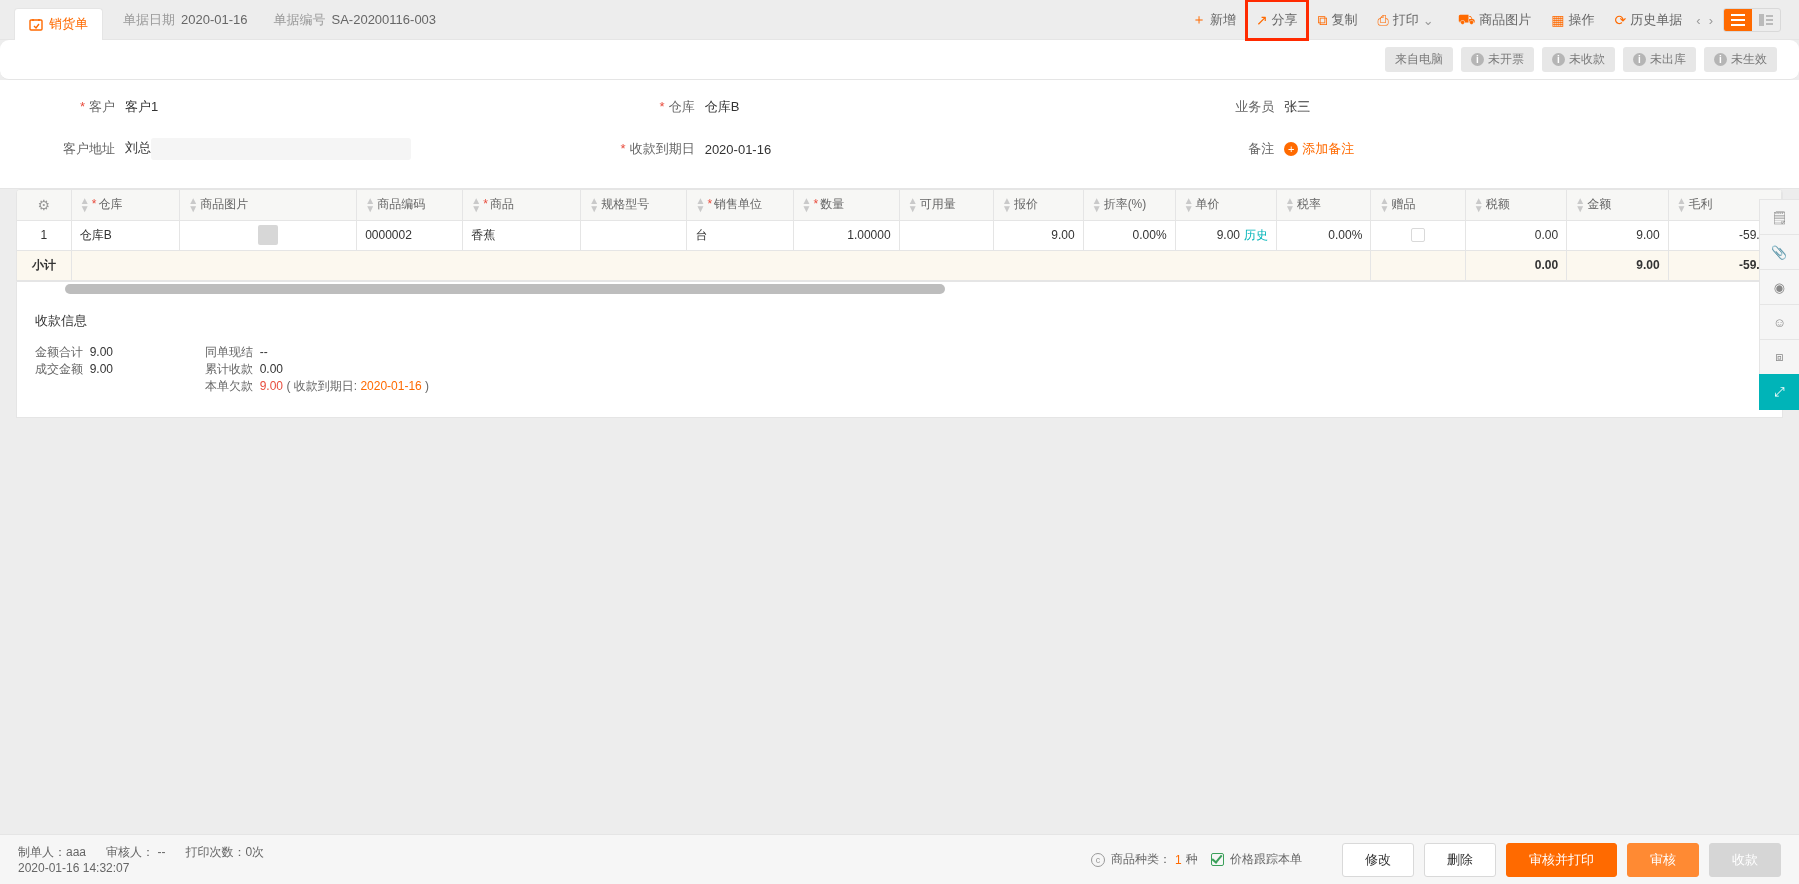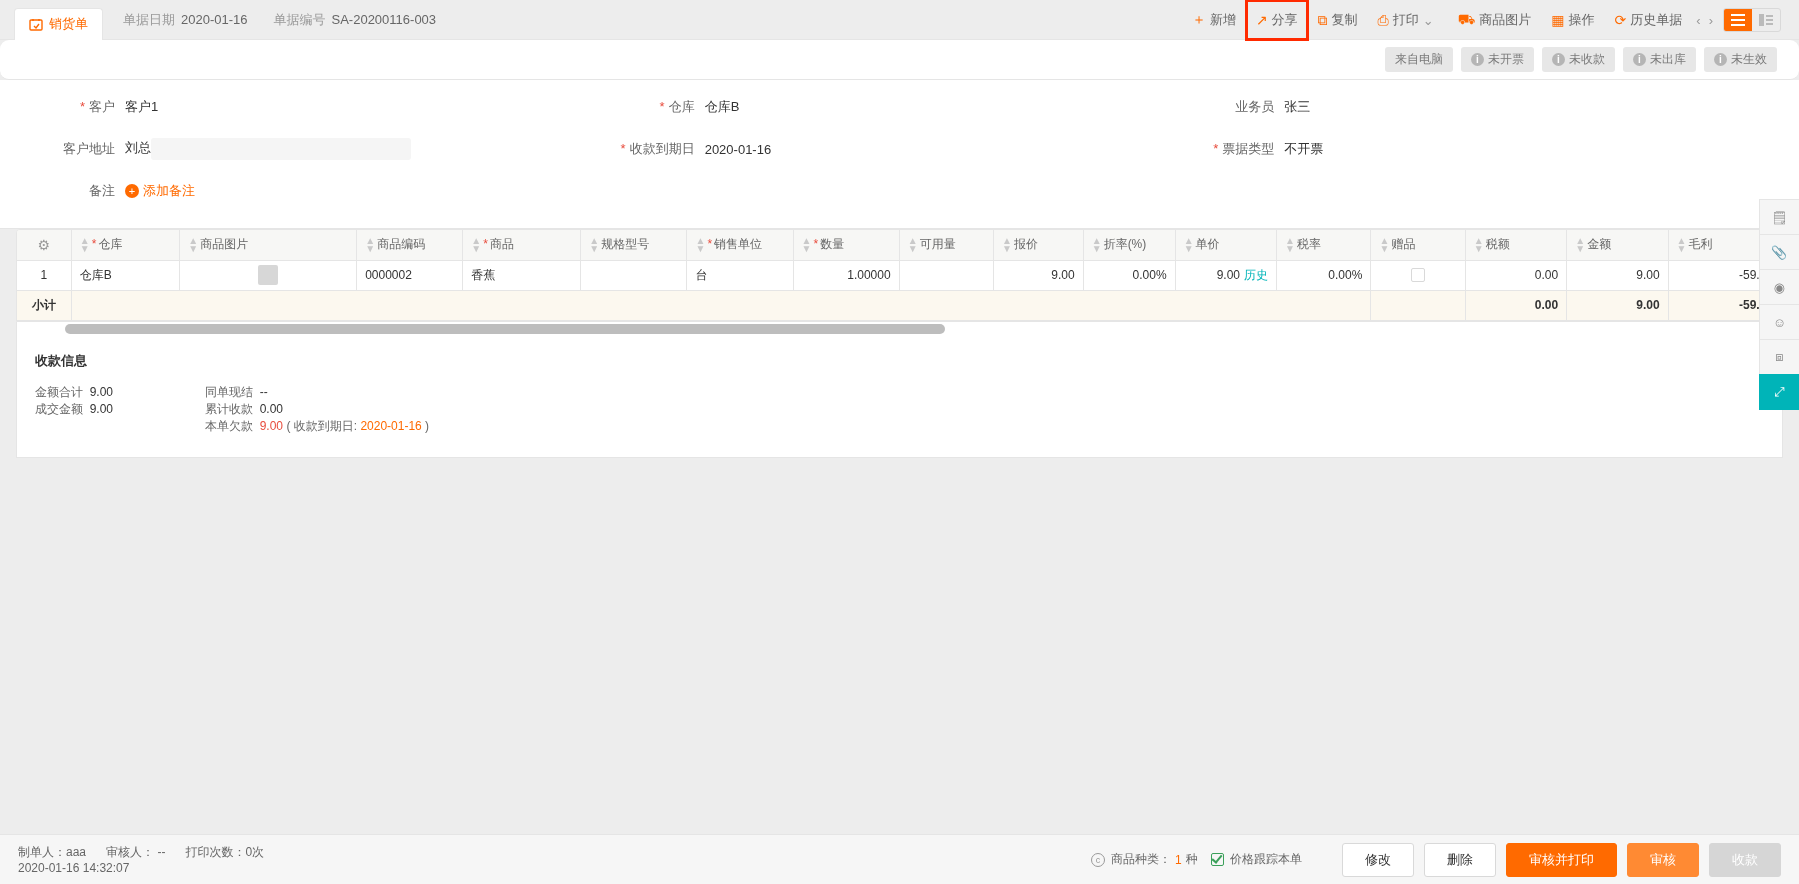--- a/index.html
+++ b/index.html
@@ -78,21 +78,21 @@
   .center{text-align:center;}
   .img-ph{width:20px;height:20px;background:#d7d7d7;border-radius:2px;display:inline-block;vertical-align:middle;}
   .hist{color:var(--teal);margin-left:4px;}
   .cb{width:14px;height:14px;border:1px solid var(--border-dark);border-radius:2px;display:inline-block;vertical-align:middle;}
 
   .hscroll{height:14px;background:var(--bg-panel);margin:0 16px;border-left:1px solid var(--border);border-right:1px solid var(--border);position:relative;}
   .thumb{position:absolute;left:48px;top:2px;height:10px;width:880px;background:#bdbdbd;border-radius:5px;}
 
   
   .pay{background:var(--bg-panel);margin:0 16px;border-left:1px solid var(--border);border-right:1px solid var(--border);border-bottom:1px solid var(--border);padding:16px 18px 22px 18px;}
-  .pay h4{margin:0 0 14px 0;font-size:13px;font-weight:700;}
+  .pay h4{margin:0 0 14px 0;font-size:13px;font-weight:400;}
   .pay-grid{display:grid;grid-template-columns:170px 300px;}
   .pay-grid .k{color:var(--text-weak);font-size:12px;}
   .pay-grid .v{color:var(--text);font-size:12px;}
   .pay-grid .v.red{color:var(--red);}
   .debt-line .paren{color:var(--text-weak);}
   .debt-line .due{color:var(--orange);}
 
   
   .sidebar{position:absolute;right:0;top:200px;width:40px;display:flex;flex-direction:column;}
   .sidebar .sbtn{width:40px;height:36px;background:#f5f5f5;border:1px solid var(--border);border-right:none;display:flex;align-items:center;justify-content:center;color:#888;margin-top:-1px;cursor:pointer;}
@@ -223,24 +223,20 @@
       <span class="fval">张三</span>
     </div>
 
     <div class="frow">
       <span class="flbl"><span>客户地址</span></span>
       <span class="fval"><span>刘总</span><span class="redact"></span></span>
     </div>
     <div class="frow">
       <span class="flbl"><span class="req">*</span><span>收款到期日</span></span>
       <span class="fval">2020-01-16</span>
-    </div>
-    <div class="frow">
-      <span class="flbl"><span class="req">*</span><span>票据类型</span></span>
-      <span class="fval">不开票</span>
     </div>
 
     <div class="frow">
       <span class="flbl"><span>备注</span></span>
       <span class="fval link"><span class="plus">+</span><span>添加备注</span></span>
     </div>
     <div></div>
       <div></div>
   </div>
 </div>

